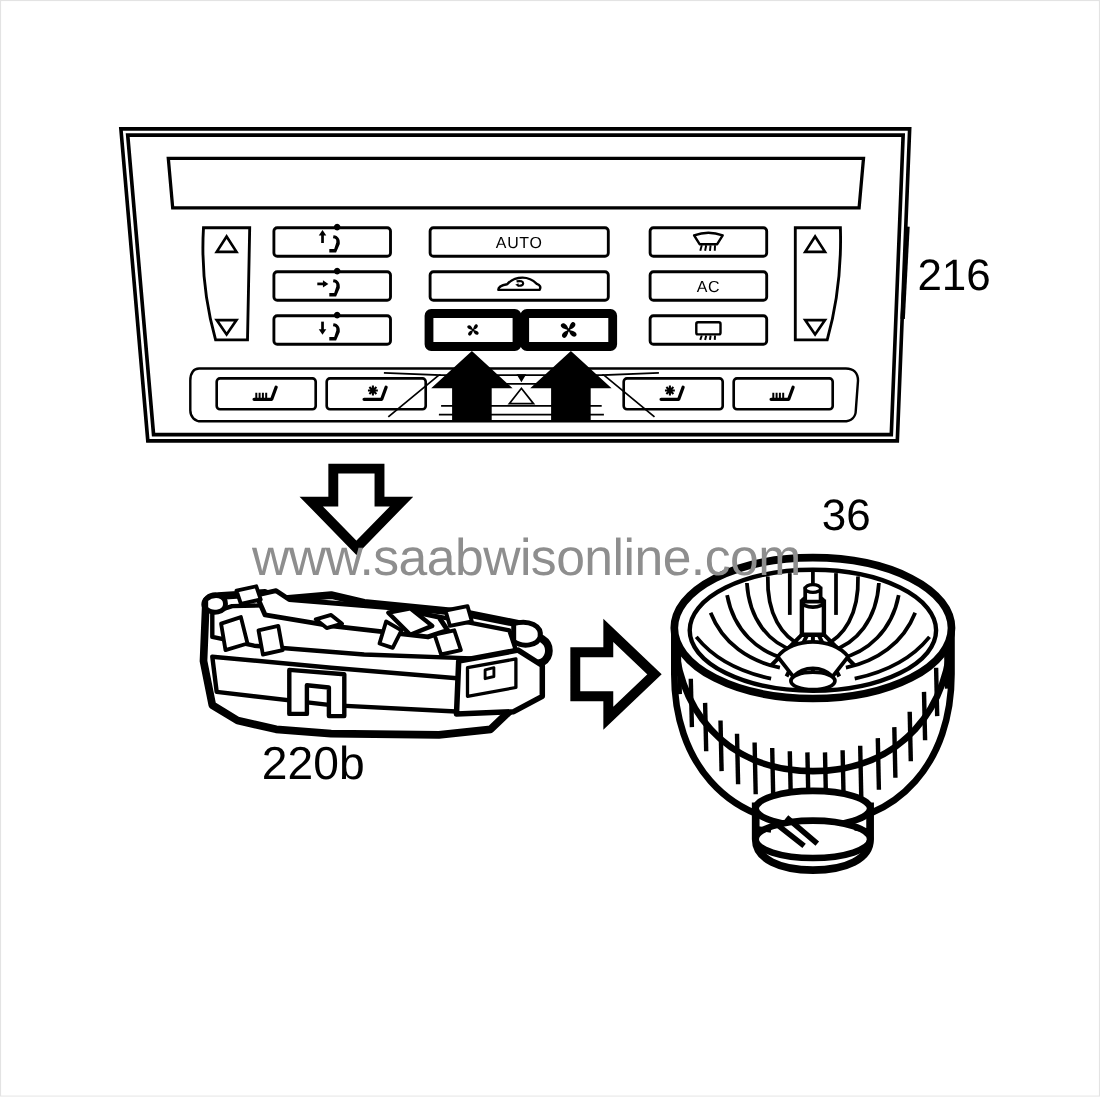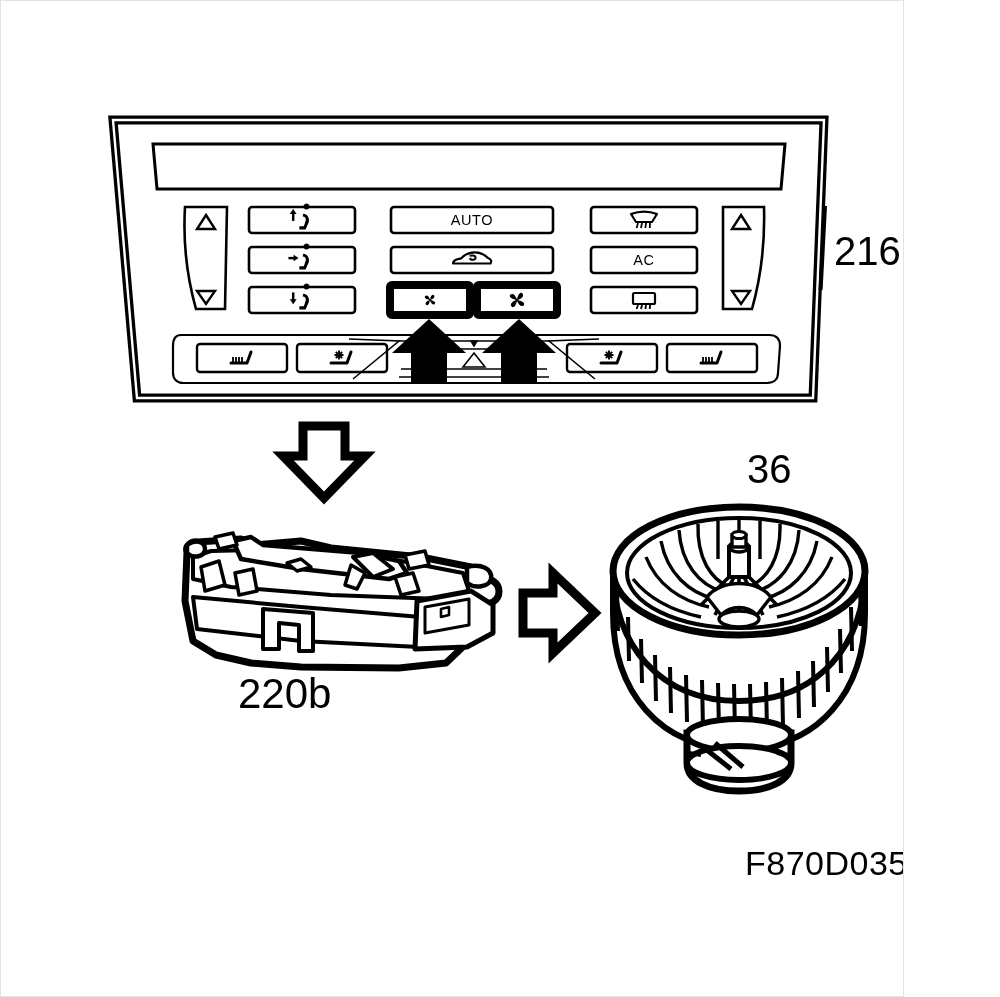--- a/index.html
+++ b/index.html
@@ -6,21 +6,21 @@
   html, body {
     margin: 0;
     padding: 0;
     background: #ffffff;
   }
   body {
     font-family: "Liberation Sans", sans-serif;
   }
   #page {
     position: relative;
-    width: 904px;
+    width: 1000px;
     height: 997px;
     background: #ffffff;
     border: 1px solid #e3e3e3;
     box-sizing: border-box;
     overflow: hidden;
   }
   #diagram {
     position: absolute;
     left: 0;
     top: 0;
@@ -332,16 +332,16 @@
 
   <div style="position:absolute;left:822px;top:205px;width:4px;height:84px;background:#000;
               transform:rotate(3deg);transform-origin:top center;"></div>
 
   <div class="lbl" id="label-216">216</div>
 
   <div class="lbl" id="label-36">36</div>
 
   <div class="lbl" id="label-220b">220b</div>
 
-  <div class="lbl" id="label-figcode">F870D035</div>
-
+
+  <div id="watermark">www.saabwisonline.com</div>
 
 </div>
 
 </body></html>

